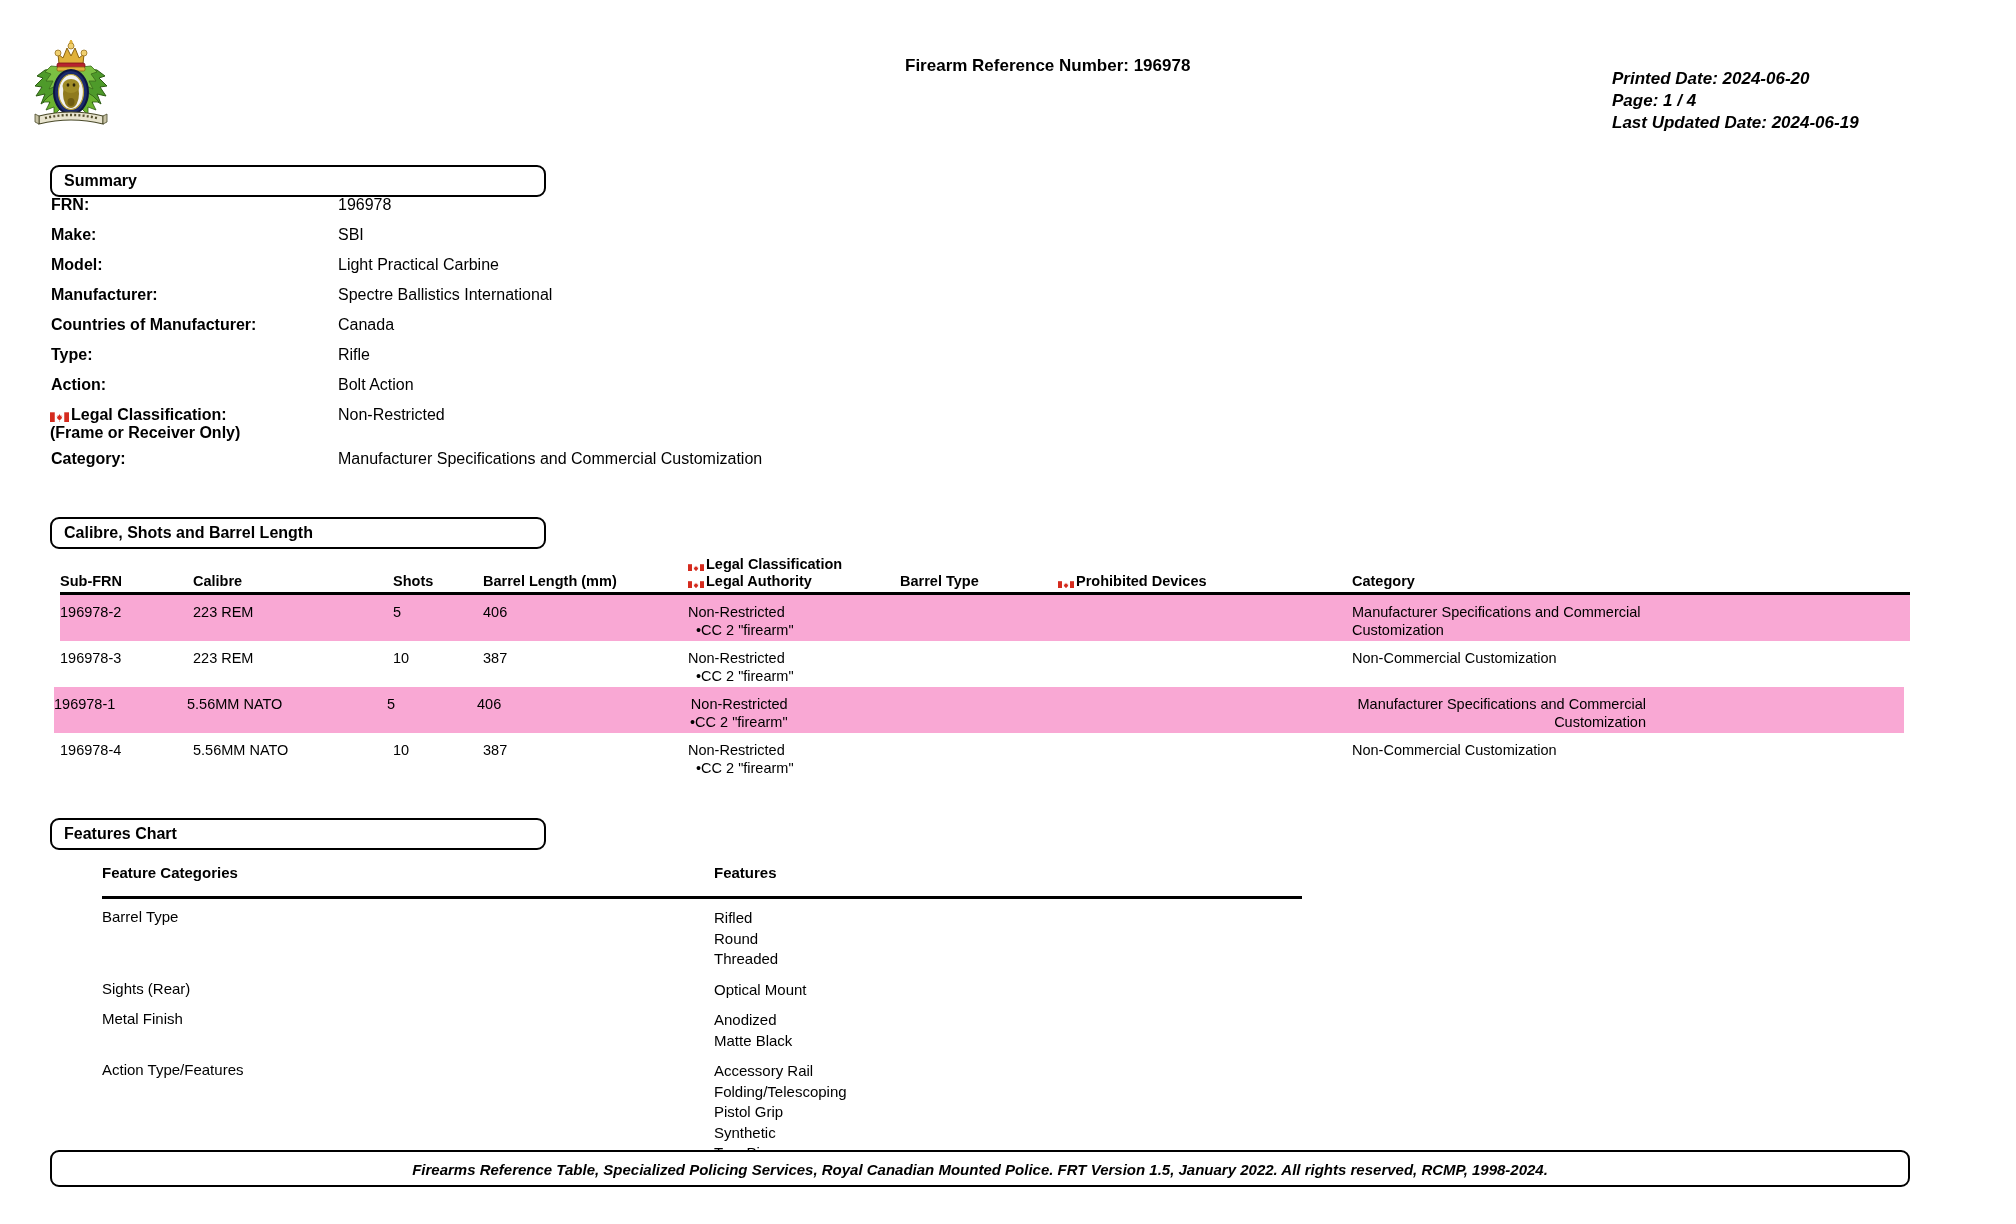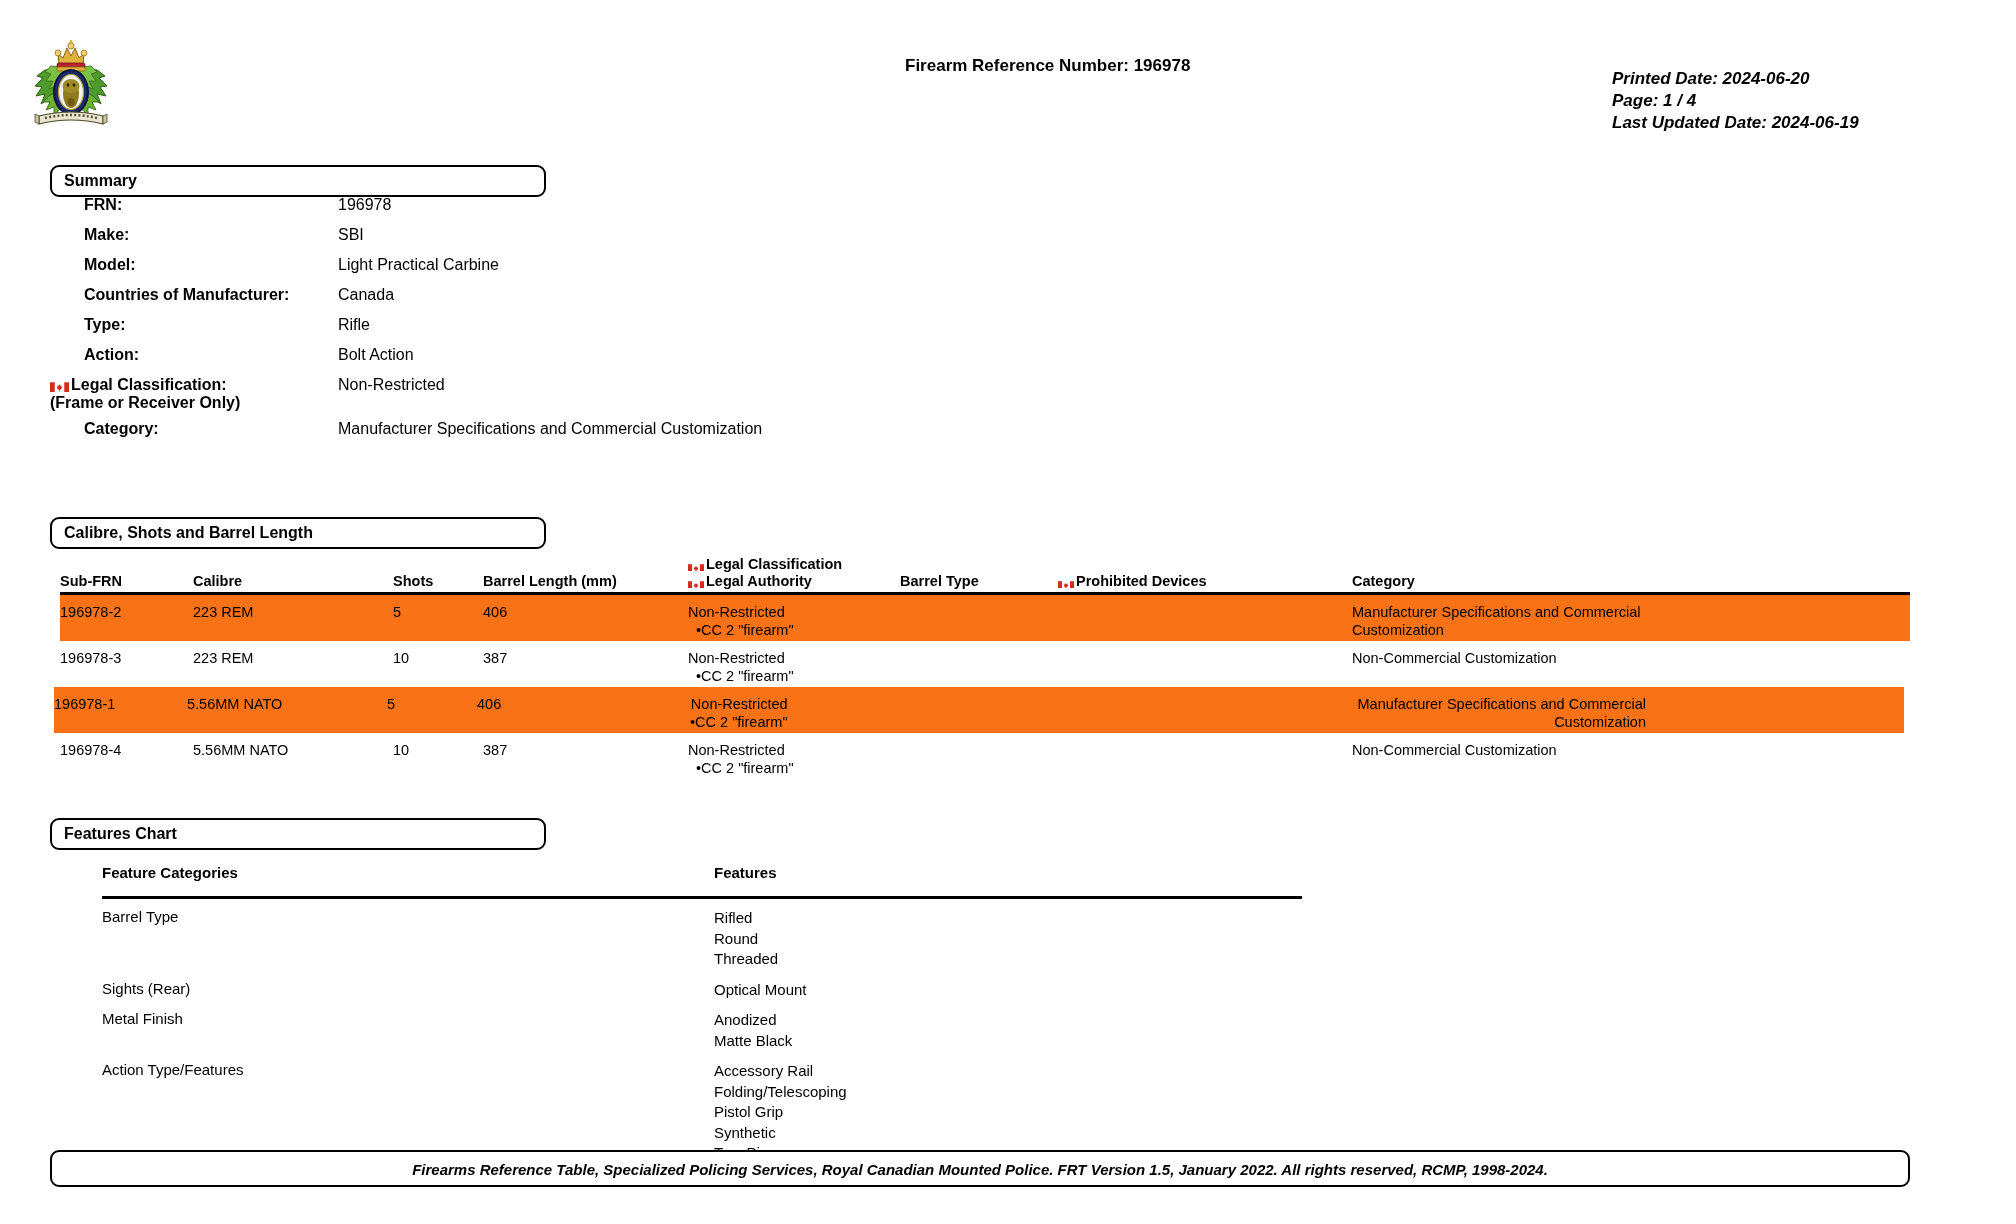--- a/index.html
+++ b/index.html
@@ -51,21 +51,21 @@
   .section-pill span {
     position: absolute; left: 12px; top: 50%;
     transform: translateY(-50%);
     font-size: 16px; font-weight: bold; white-space: nowrap;
   }
 
   
   #summary-rows { position: absolute; left: 0; top: 196px; width: 2016px; }
   .srow { position: relative; height: 30px; }
   .srow .lbl {
-    position: absolute; left: 84px; top: 0;
+    position: absolute; left: 51px; top: 0;
     font-size: 16px; font-weight: bold; white-space: nowrap;
   }
   .srow .lbl .sub { display: block; font-size: 16px; font-weight: bold; }
   .srow .val {
     position: absolute; left: 338px; top: 0;
     font-size: 16px; white-space: nowrap;
   }
   .srow.tall { height: 44px; }
   .srow .lbl.flagged { left: 50px; }
   .flag-inline {
@@ -81,21 +81,21 @@
     position: absolute; bottom: 2px;
     font-size: 14.5px; font-weight: bold; white-space: nowrap;
     line-height: 17px;
   }
   .ct-head .th.two-line { bottom: 2px; }
   .ct-rule {
     position: absolute; left: 60px; width: 1850px; height: 3px;
     background: #000;
   }
   .ct-row { position: relative; }
-  .ct-row.shaded { background: #f97316; }
+  .ct-row.shaded { background: #f9a8d4; }
   .ct-row .td {
     position: absolute; top: 8px;
     font-size: 14.5px; line-height: 18px;
   }
   .ct-row .td.wrap { width: 300px; white-space: normal; }
   .bullet-line { display: block; padding-left: 8px; }
 
   
   #features { position: absolute; left: 0; top: 0; width: 2016px; }
   .fc-head { position: relative; height: 32px; }
@@ -193,20 +193,24 @@
       <div class="lbl"><span>FRN:</span></div>
       <div class="val">196978</div>
     </div>
     <div class="srow">
       <div class="lbl"><span>Make:</span></div>
       <div class="val">SBI</div>
     </div>
     <div class="srow">
       <div class="lbl"><span>Model:</span></div>
       <div class="val">Light Practical Carbine</div>
+    </div>
+    <div class="srow">
+      <div class="lbl"><span>Manufacturer:</span></div>
+      <div class="val">Spectre Ballistics International</div>
     </div>
     <div class="srow">
       <div class="lbl"><span>Countries of Manufacturer:</span></div>
       <div class="val">Canada</div>
     </div>
     <div class="srow">
       <div class="lbl"><span>Type:</span></div>
       <div class="val">Rifle</div>
     </div>
     <div class="srow">

